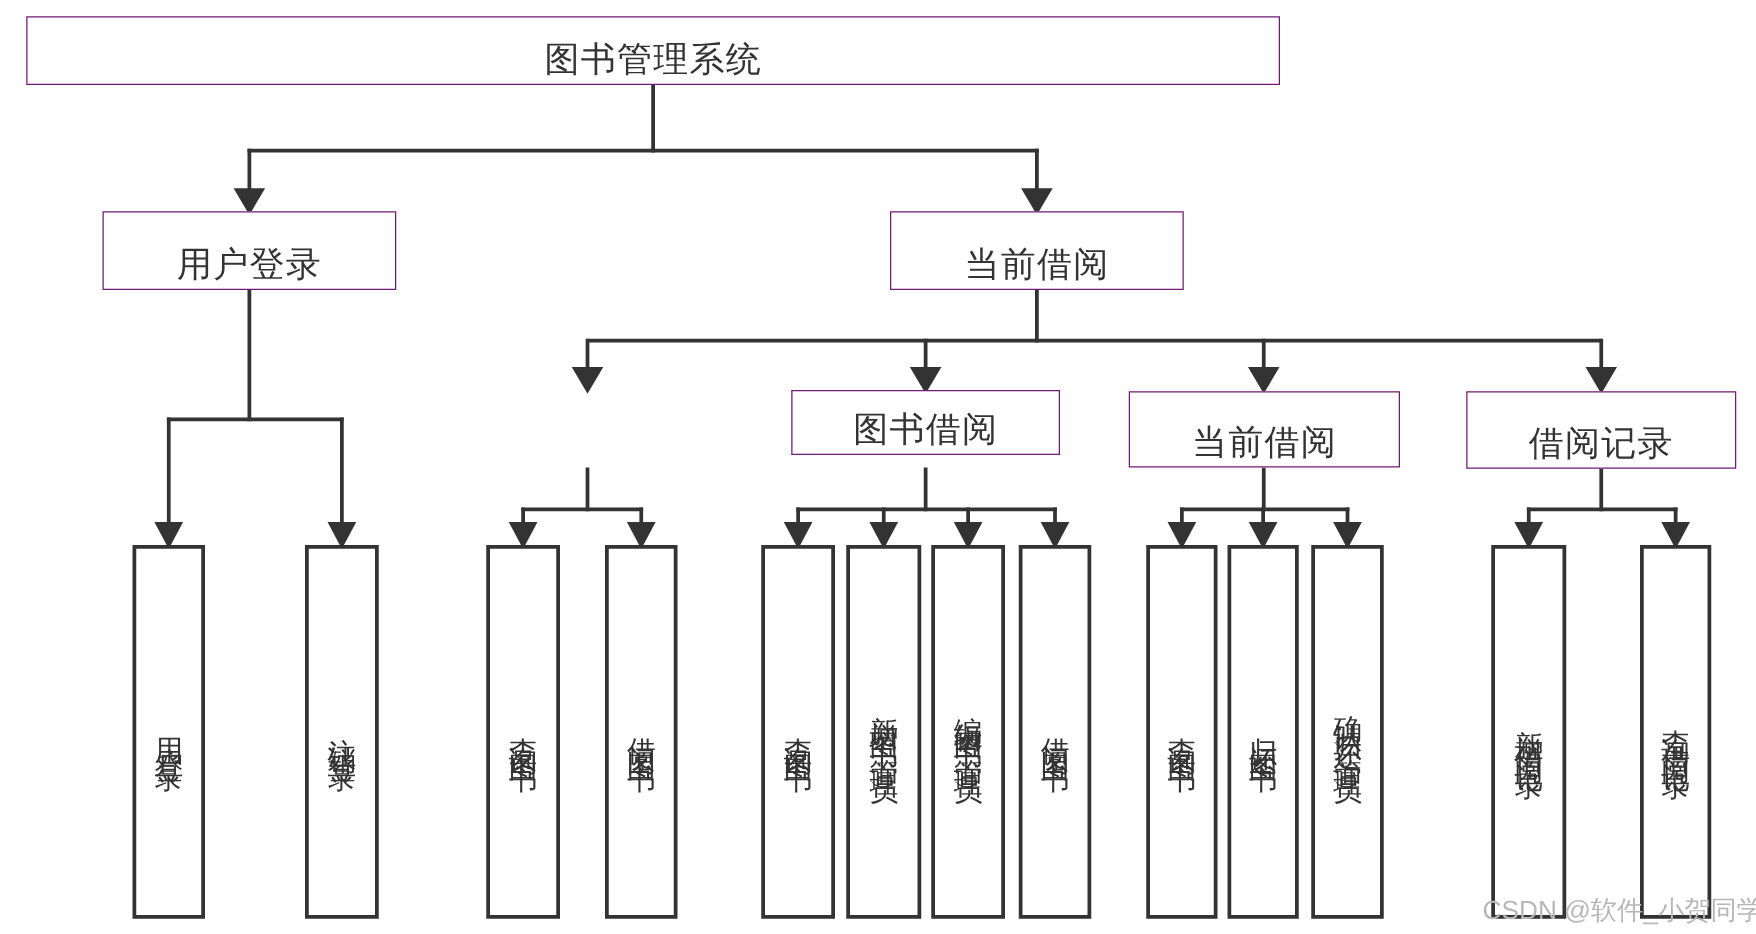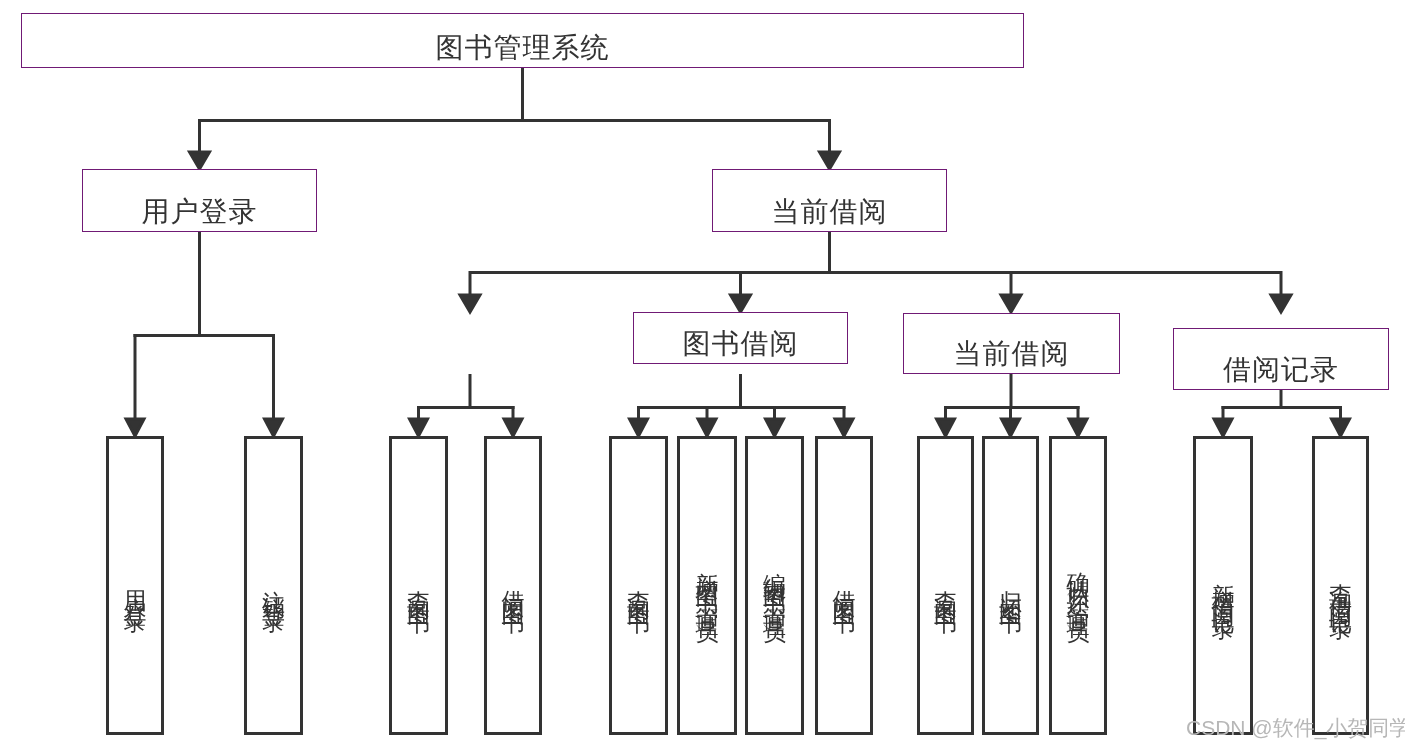--- a/index.html
+++ b/index.html
@@ -150,21 +150,21 @@
   <div class="hbox" style="left:712px; top:169px; width:235px; height:63px;">
     <span>当前借阅</span>
   </div>
 
   <div class="hbox" style="left:633px; top:312px; width:215px; height:52px;">
     <span>图书借阅</span>
   </div>
   <div class="hbox" style="left:903px; top:313px; width:217px; height:61px;">
     <span>当前借阅</span>
   </div>
-  <div class="hbox" style="left:1173px; top:328px; width:216px; height:62px;">
+  <div class="hbox" style="left:1173px; top:313px; width:216px; height:62px;">
     <span>借阅记录</span>
   </div>
 
   <div class="vbox" style="left:106px; width:58px;">
     <span class="vtext">用户登录</span>
   </div>
   <div class="vbox" style="left:244px; width:59px;">
     <span class="vtext">注销登录</span>
   </div>
 

